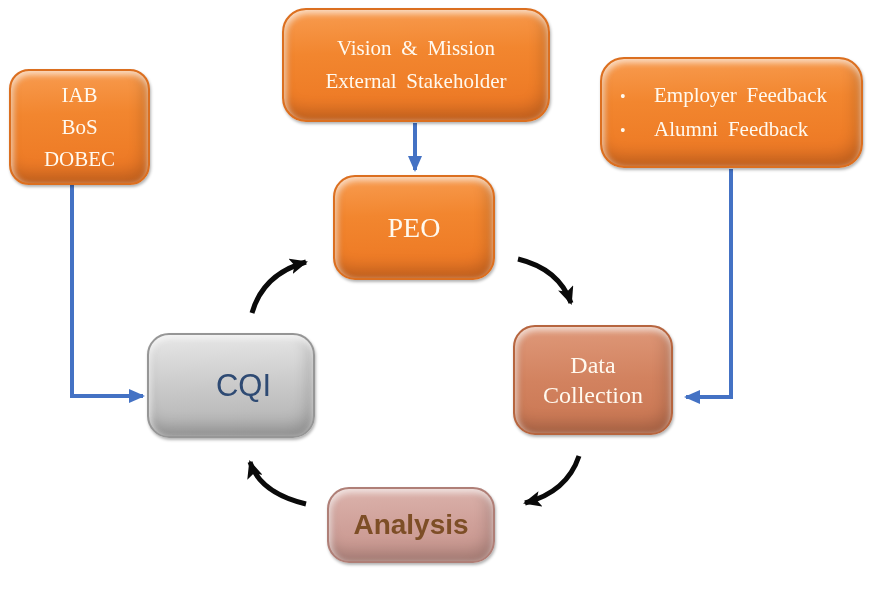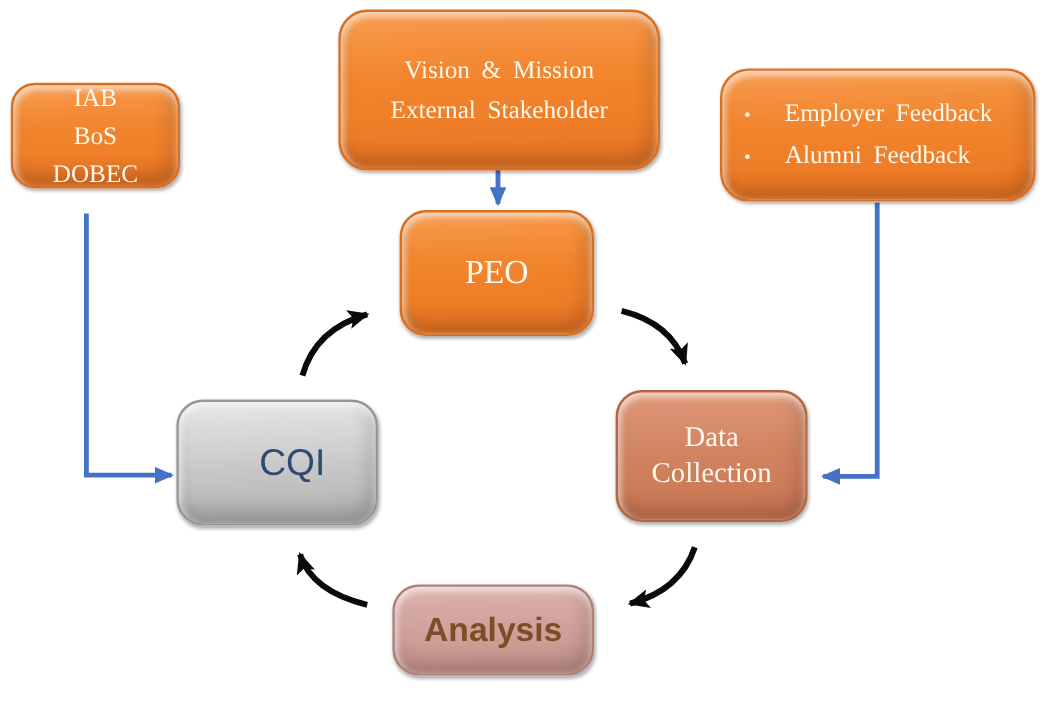--- a/index.html
+++ b/index.html
@@ -77,22 +77,22 @@
     line-height: 32px;
     font-size: 21px;
     text-align: left;
   }
   .bullet-glyph {
     width: 34px;
     font-size: 16px;
     flex: 0 0 auto;
   }
   
-  #box-iab        { left:   9px; top:  69px; width: 141px; height: 88px; border-radius: 20px; }
-  #box-vision     { left: 282px; top:   8px; width: 268px; height: 134px; border-radius: 24px; }
+  #box-iab        { left:   9px; top:  69px; width: 141px; height: 116px; border-radius: 20px; }
+  #box-vision     { left: 282px; top:   8px; width: 268px; height: 114px; border-radius: 24px; }
   #box-external   { left: 600px; top:  57px; width: 263px; height: 111px; border-radius: 24px; }
   #box-peo        { left: 333px; top: 175px; width: 162px; height: 105px; border-radius: 22px; }
   #box-dc         { left: 513px; top: 325px; width: 160px; height: 110px; border-radius: 22px; }
   #box-cqi        { left: 147px; top: 333px; width: 168px; height: 105px; border-radius: 22px; }
   #box-analysis   { left: 327px; top: 487px; width: 168px; height: 76px; border-radius: 22px; }
 </style>
 </head>
 <body>
 
 <div class="canvas">

